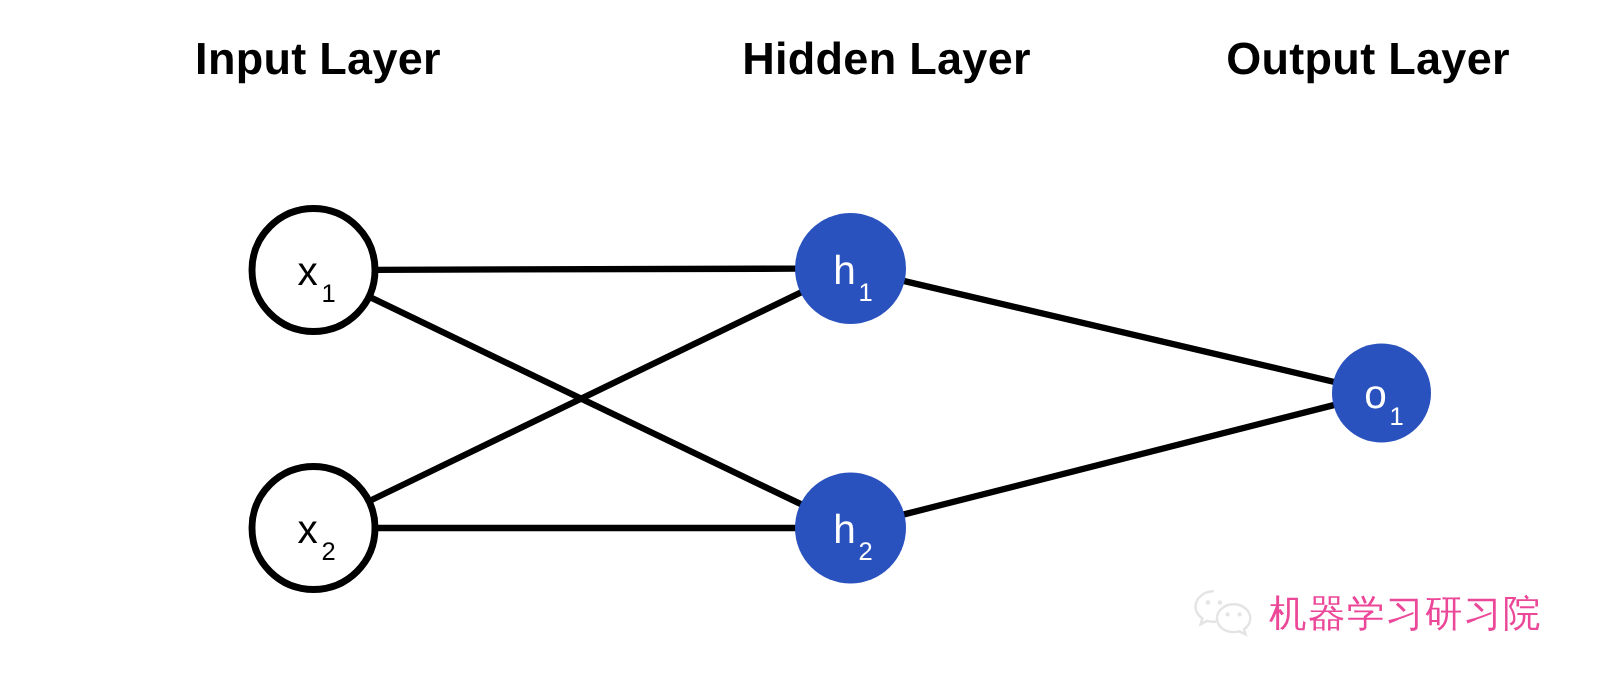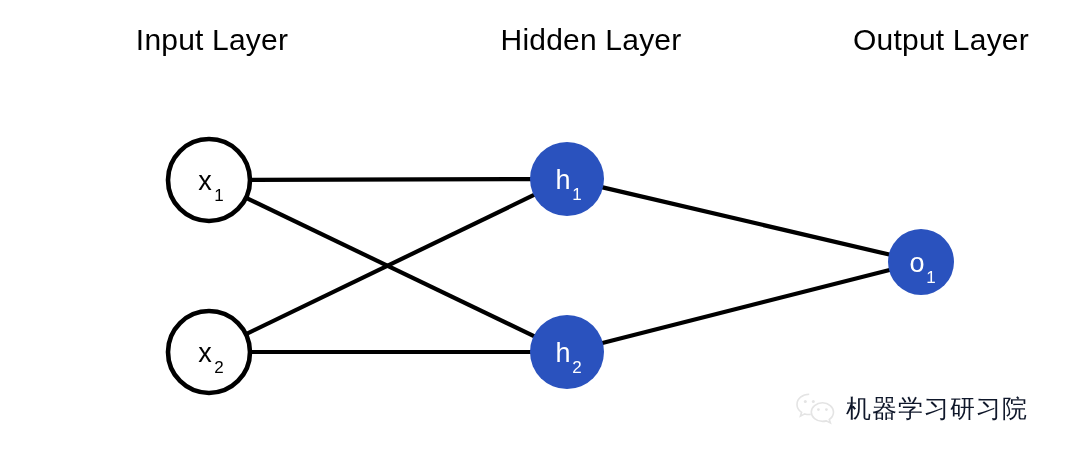--- a/index.html
+++ b/index.html
@@ -24,21 +24,21 @@
     top: 0;
     width: 1080px;
     height: 463px;
     display: block;
   }
   .layer-label {
     position: absolute;
     top: 22px;
     font-family: "Liberation Sans", sans-serif;
     font-size: 30px;
-    font-weight: 400;
+    font-weight: 700;
     color: #000000;
     letter-spacing: 0.2px;
     white-space: nowrap;
     transform: translateX(-50%);
     line-height: 36px;
   }
   .node-label {
     font-family: "Liberation Sans", sans-serif;
     font-size: 27px;
     font-weight: 400;
@@ -125,32 +125,32 @@
           <circle cx="921" cy="262" r="33" class="node-blue-circle" fill="#2A52BE"></circle>
           <text x="917" y="265" text-anchor="middle" dominant-baseline="middle" class="node-label" fill="#ffffff">o</text>
           <text x="931" y="279" text-anchor="middle" dominant-baseline="middle" class="node-sub" fill="#ffffff">1</text>
         </g>
       </g>
   </svg>
 
   <div id="labels-group">
       <div class="layer-label" style="left: 212px; color: rgb(0, 0, 0);">Input Layer</div>
       <div class="layer-label" style="left: 591px; color: rgb(0, 0, 0);">Hidden Layer</div>
-      <div class="layer-label" style="left: 912px; color: rgb(0, 0, 0); margin-left: 29px;">Output Layer</div>
+      <div class="layer-label" style="left: 912px; color: rgb(0, 0, 0);">Output Layer</div>
     </div>
 
   <div id="watermark">
     <svg class="wm-icon" viewBox="0 0 42 34" xmlns="http://www.w3.org/2000/svg">
       <g fill="none" stroke="#e4e4e4" stroke-width="1.6">
         <path d="M14.2 2.2C7.4 2.2 2 6.8 2 12.4c0 3.2 1.8 6.0 4.6 7.9l-1.2 3.9 4.4-2.3c1.4.4 2.9.6 4.4.6.5 0 1 0 1.5-.1"></path>
         <path d="M27.5 10.8c-6.2 0-11.2 4.2-11.2 9.3 0 5.2 5.0 9.3 11.2 9.3 1.3 0 2.6-.2 3.8-.5l4.1 2.1-1.1-3.5c2.5-1.7 4.2-4.3 4.2-7.4 0-5.1-5.0-9.3-11.0-9.3z"></path>
       </g>
       <g fill="#e4e4e4">
         <circle cx="10.3" cy="9.6" r="1.5"></circle>
         <circle cx="18.3" cy="9.6" r="1.5"></circle>
         <circle cx="23.4" cy="17.6" r="1.4"></circle>
         <circle cx="31.4" cy="17.6" r="1.4"></circle>
       </g>
     </svg>
-    <span class="wm-text" style="color: #0f172a;">机器学习研习院</span>
+    <span class="wm-text" style="color: #ec4899;">机器学习研习院</span>
   </div>
 
 </div>
 
 </body></html>

